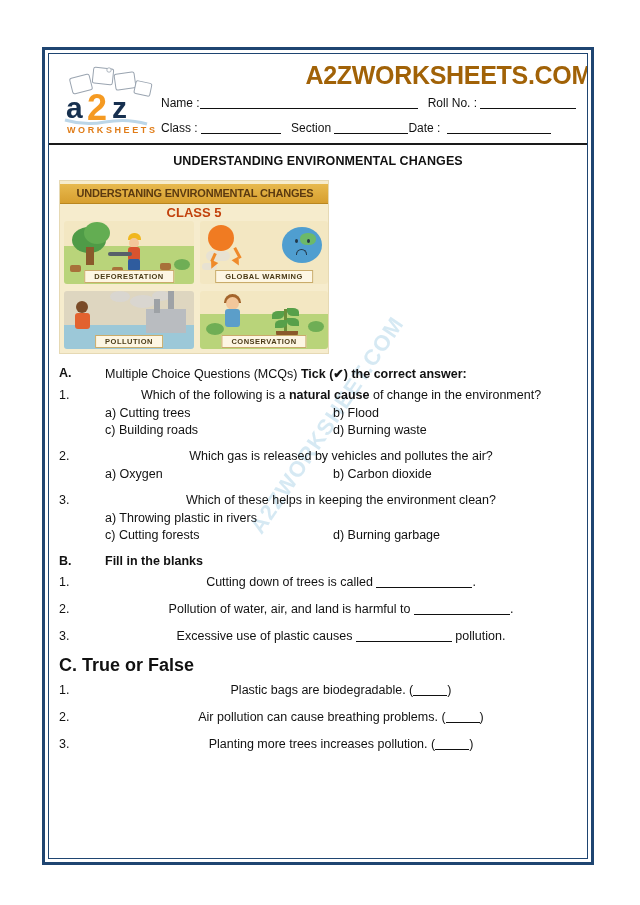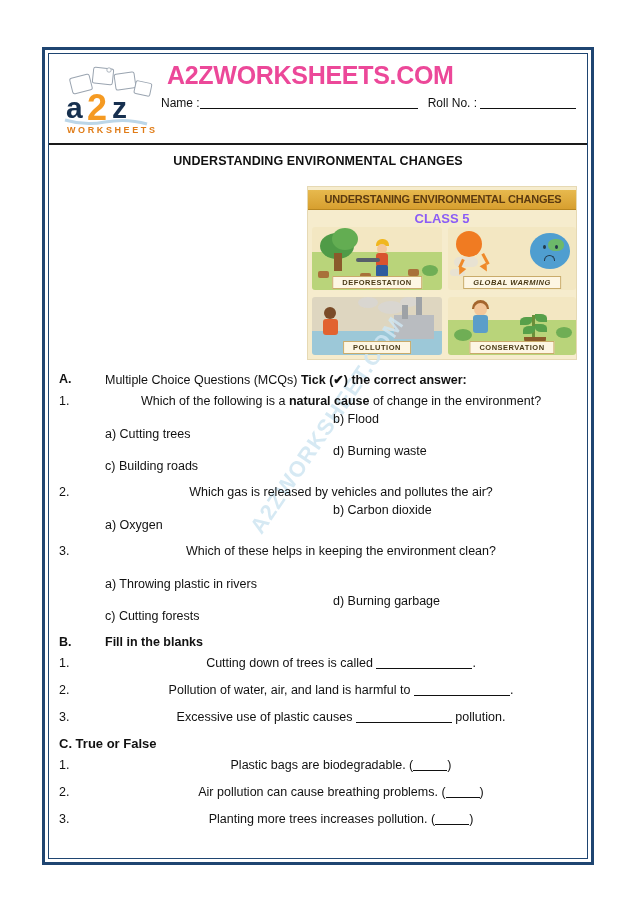--- a/index.html
+++ b/index.html
@@ -51,25 +51,25 @@
     left: 8px;
     top: 6px;
     width: 108px;
     height: 82px;
   }
   .brand-title {
     position: absolute;
     left: 118px;
     top: 7px;
     width: 425px;
-    text-align: left;
+    text-align: right;
     font-size: 25px;
     font-weight: bold;
     letter-spacing: -0.3px;
-    color: #ec4899;
+    color: #a16207;
     font-family: "Liberation Sans", sans-serif;
   }
   .field-row {
     position: absolute;
     left: 112px;
     right: 6px;
     font-size: 12px;
     color: #111111;
     white-space: nowrap;
     font-family: "Liberation Sans", sans-serif;
@@ -93,22 +93,22 @@
     text-align: center;
     font-size: 12.5px;
     font-weight: bold;
     color: #111111;
     margin-top: 9px;
     letter-spacing: 0.1px;
   }
   
   .illus-wrap {
     display: flex;
-    justify-content: flex-end;
-    margin-top: 18px;
+    justify-content: flex-start;
+    margin-top: 12px;
   }
   .illus {
     position: relative;
     width: 270px;
     height: 174px;
     background: #f6eccd;
     overflow: hidden;
     border: 1px solid #e6d9b4;
     box-sizing: border-box;
   }
@@ -124,30 +124,30 @@
     line-height: 19px;
     letter-spacing: -0.2px;
     box-shadow: 0 1px 0 #b9861f;
   }
   .class-label {
     position: absolute;
     left: 0; right: 0; top: 24px;
     text-align: center;
     font-size: 13px;
     font-weight: bold;
-    color: #8b5cf6;
+    color: #c2410c;
   }
   .quad { position: absolute; }
   .q-tl { left: 4px;   top: 40px;  width: 130px; height: 63px; }
   .q-tr { left: 140px; top: 40px;  width: 128px; height: 63px; }
   .q-bl { left: 4px;   top: 110px; width: 130px; height: 58px; }
   .q-br { left: 140px; top: 110px; width: 128px; height: 58px; }
   .scene-green { background: linear-gradient(#f3e7c2 40%, #b9d47a 40%); border-radius: 3px; height: 100%; position: relative; overflow: hidden;}
   .scene-water { background: linear-gradient(#ded6c0 58%, #9cc8d8 58%); border-radius: 3px; height: 100%; position: relative; overflow: hidden;}
-  .scene-sky   { background: #f3e7c2; border-radius: 3px; height: 100%; position: relative; overflow: hidden; font-style: italic;}
+  .scene-sky   { background: #f3e7c2; border-radius: 3px; height: 100%; position: relative; overflow: hidden;}
   .tag {
     position: absolute;
     bottom: 1px; left: 50%;
     transform: translateX(-50%);
     background: #fdf6e3;
     border: 1px solid #c9ab6a;
     color: #4a3a17;
     font-size: 7.5px;
     font-weight: bold;
     letter-spacing: 0.5px;
@@ -196,41 +196,41 @@
     display: flex;
     font-size: 12.5px;
     color: #111111;
     font-weight: bold;
     margin-bottom: 7px;
   }
   .sec-letter { width: 46px; flex: 0 0 46px; }
   .sec-title-inline { font-weight: normal; }
   .sec-title-norm { font-weight: bold; }
   .sec-head-joined {
-    font-size: 13px;
+    font-size: 18px;
     color: #111111;
     font-weight: bold;
     margin-bottom: 7px;
   }
   .q {
     display: flex;
     font-size: 12.5px;
     color: #111111;
     margin-bottom: 4px;
   }
   .q-num { width: 46px; flex: 0 0 46px; }
   .q-text { flex: 1; text-align: center; }
   .opts {
     display: flex;
     padding-left: 46px;
     font-size: 12.5px;
     color: #111111;
     margin-bottom: 3px;
   }
-  .opt-a { width: 228px; flex: 0 0 228px; margin-top: 15px; }
+  .opt-a { width: 228px; flex: 0 0 228px; }
   .opt-b { flex: 1; }
   .q-spacer { height: 9px; }
   .blankline { display: inline-block; border-bottom: 1.2px solid #111; width: 96px; vertical-align: -2px; }
   .blankpar { display: inline-block; border-bottom: 1.2px solid #111; width: 34px; vertical-align: -2px; }
 
   
   .watermark {
     position: absolute;
     left: 196px;
     top: 370px;
@@ -273,20 +273,27 @@
         </div>
 
         <div class="brand-title">A2ZWORKSHEETS.COM</div>
 
         <div class="field-row row-1">
           <span class="fld">Name :</span><span class="ul ul-name"></span>
           &nbsp;&nbsp;<span class="fld">Roll No. :</span>
           <span class="ul ul-roll"></span>
         </div>
 
+        <div class="field-row row-2">
+          <span class="fld">Class :</span>
+          <span class="ul ul-class"></span>
+          &nbsp;&nbsp;<span class="fld">Section</span>
+          <span class="ul ul-sect"></span><span class="fld">Date :</span>
+          &nbsp;<span class="ul ul-date"></span>
+        </div>
       </div>
 
       <div class="body">
 
         <div class="watermark">A2ZWORKSHEET.COM</div>
 
         <div class="wsheet-title">UNDERSTANDING ENVIRONMENTAL CHANGES</div>
 
         <div class="illus-wrap">
           <div class="illus">

